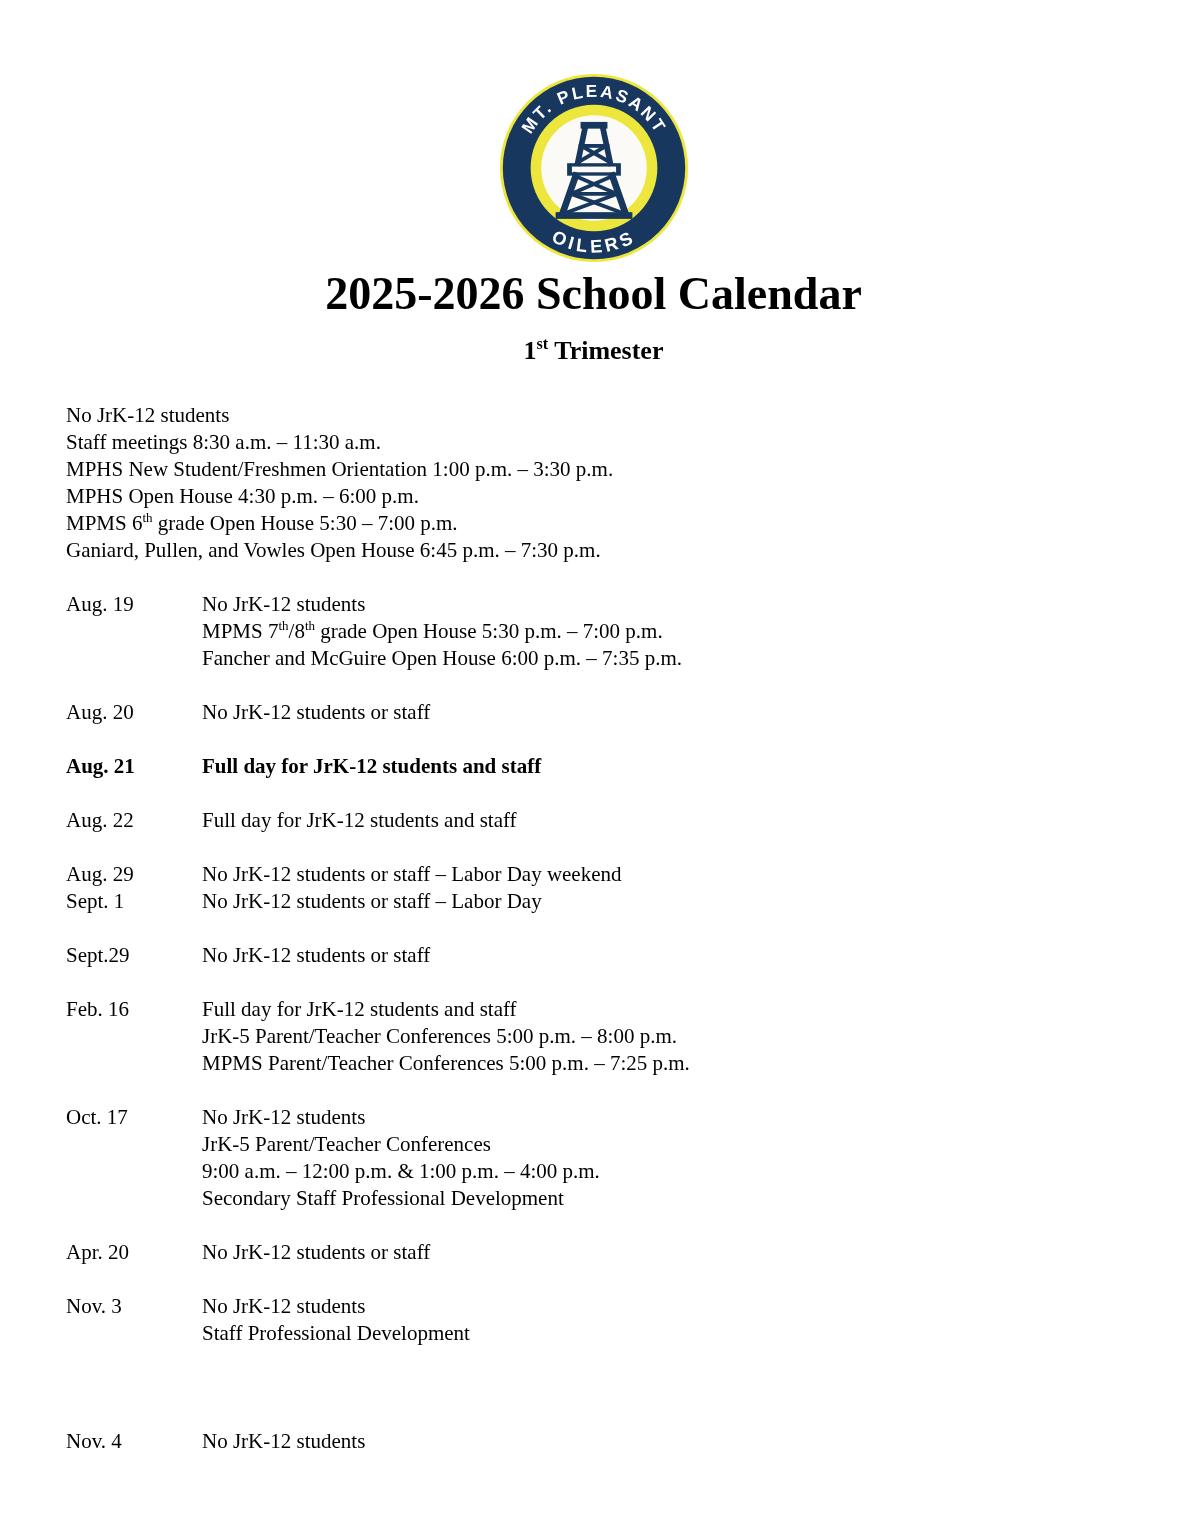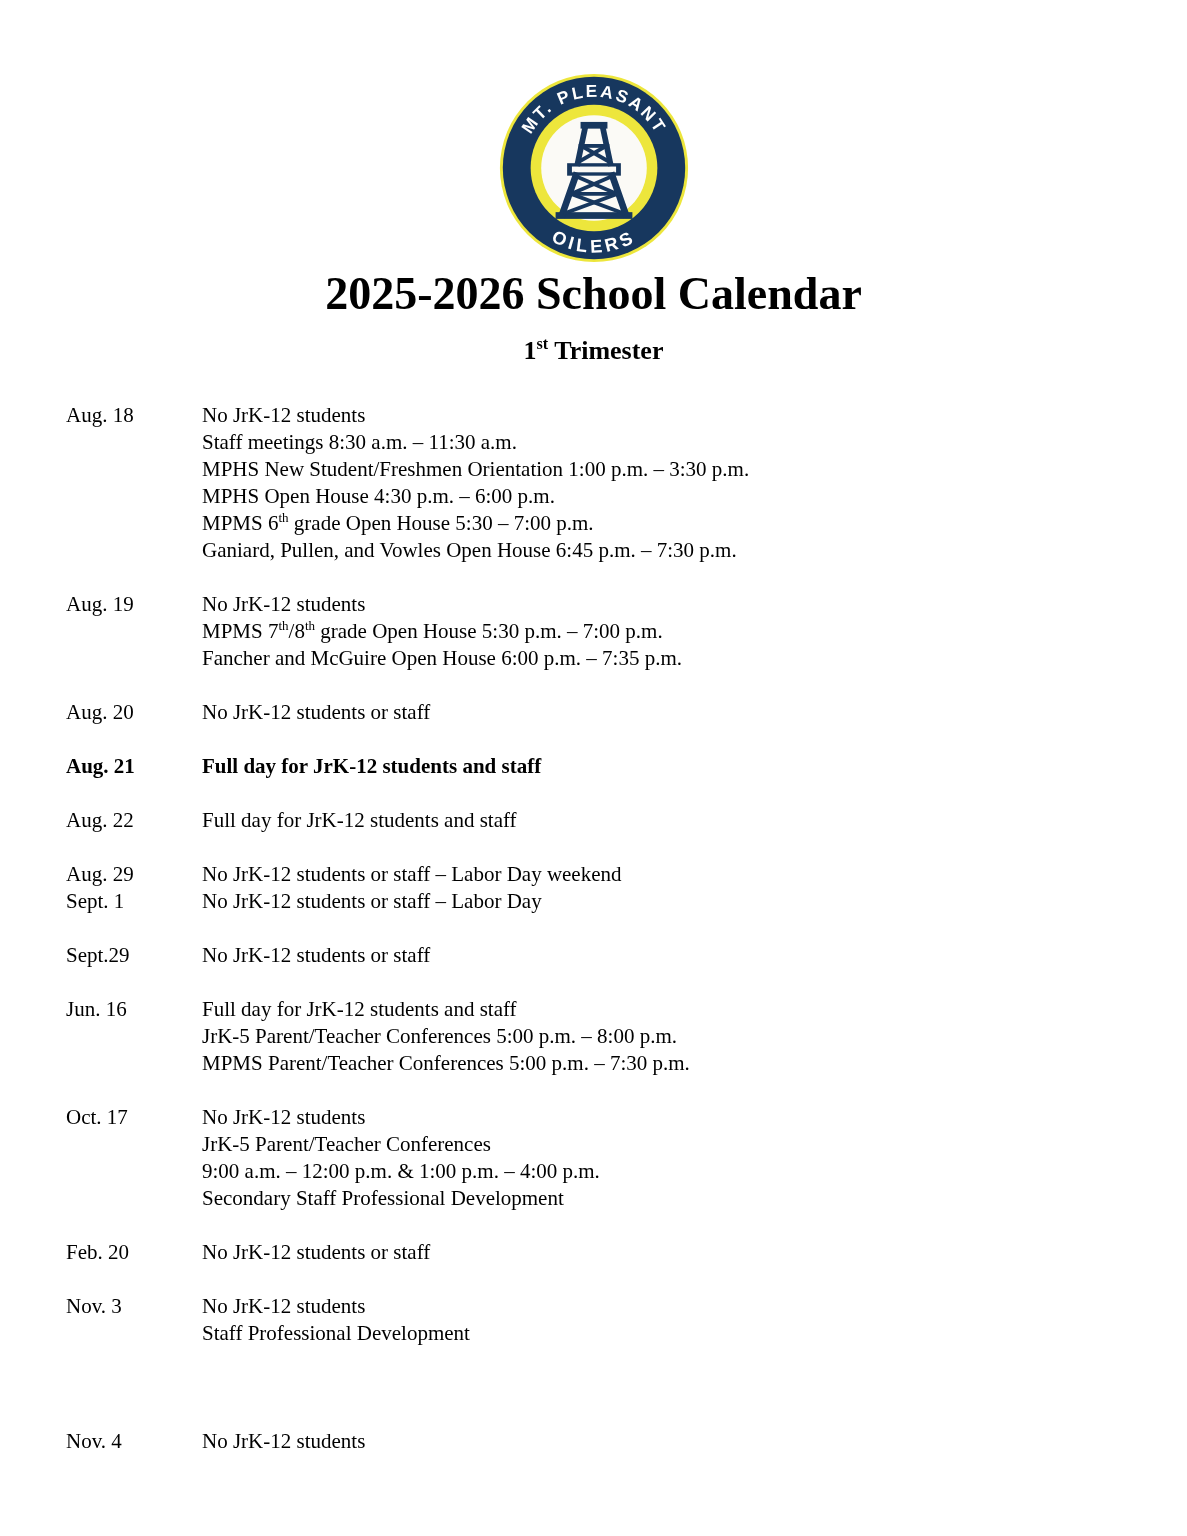--- a/index.html
+++ b/index.html
@@ -124,21 +124,20 @@
       </text>
     </svg>
   </div>
 
   <div class="title">2025-2026 School Calendar</div>
 
   <div class="subtitle">1<sup>st</sup> Trimester</div>
 
   <div class="entries" id="entries">
       <div class="entry">
-        <div class="date">Aug. 18</div>
         <div class="lines">
           <div class="line">No JrK-12 students</div>
           <div class="line">Staff meetings 8:30 a.m. – 11:30 a.m.</div>
           <div class="line">MPHS New Student/Freshmen Orientation 1:00 p.m. – 3:30 p.m.</div>
           <div class="line">MPHS Open House 4:30 p.m. – 6:00 p.m.</div>
           <div class="line">MPMS 6<sup>th</sup> grade Open House 5:30 – 7:00 p.m.</div>
           <div class="line">Ganiard, Pullen, and Vowles Open House 6:45 p.m. – 7:30 p.m.</div>
         </div>
       </div>
       <div class="entry">
@@ -179,38 +178,38 @@
           <div class="line">No JrK-12 students or staff – Labor Day</div>
         </div>
       </div>
       <div class="entry">
         <div class="date">Sept.29</div>
         <div class="lines">
           <div class="line">No JrK-12 students or staff</div>
         </div>
       </div>
       <div class="entry">
-        <div class="date">Jun. 16</div>
+        <div class="date">Feb. 16</div>
         <div class="lines">
           <div class="line">Full day for JrK-12 students and staff</div>
           <div class="line">JrK-5 Parent/Teacher Conferences 5:00 p.m. – 8:00 p.m.</div>
-          <div class="line">MPMS Parent/Teacher Conferences 5:00 p.m. – 7:30 p.m.</div>
+          <div class="line">MPMS Parent/Teacher Conferences 5:00 p.m. – 7:25 p.m.</div>
         </div>
       </div>
       <div class="entry">
         <div class="date">Oct. 17</div>
         <div class="lines">
           <div class="line">No JrK-12 students</div>
           <div class="line">JrK-5 Parent/Teacher Conferences</div>
           <div class="line">9:00 a.m. – 12:00 p.m. &amp; 1:00 p.m. – 4:00 p.m.</div>
           <div class="line">Secondary Staff Professional Development</div>
         </div>
       </div>
       <div class="entry">
-        <div class="date">Feb. 20</div>
+        <div class="date">Apr. 20</div>
         <div class="lines">
           <div class="line">No JrK-12 students or staff</div>
         </div>
       </div>
       <div class="entry">
         <div class="date">Nov. 3</div>
         <div class="lines">
           <div class="line">No JrK-12 students</div>
           <div class="line">Staff Professional Development</div>
         </div>

